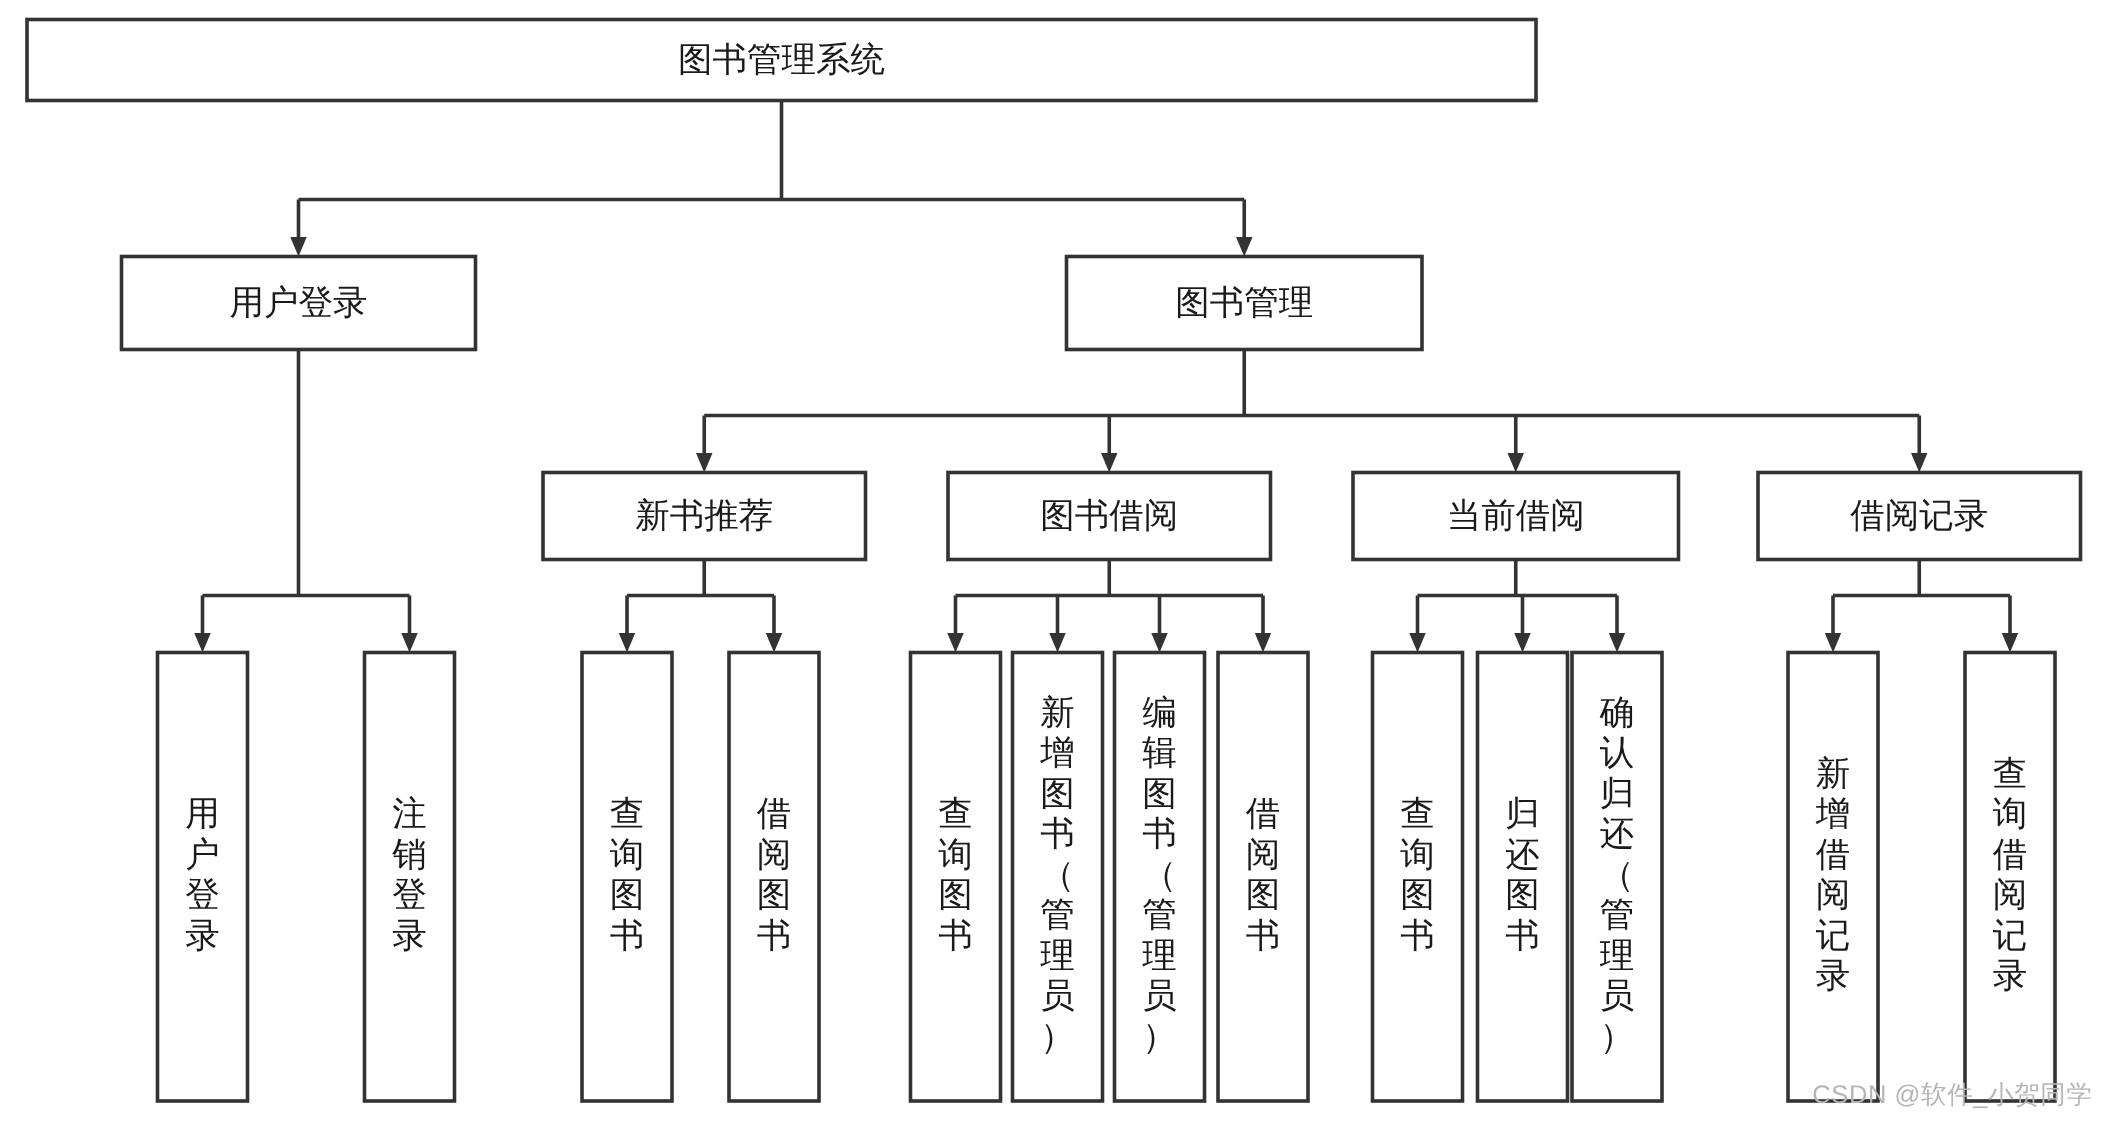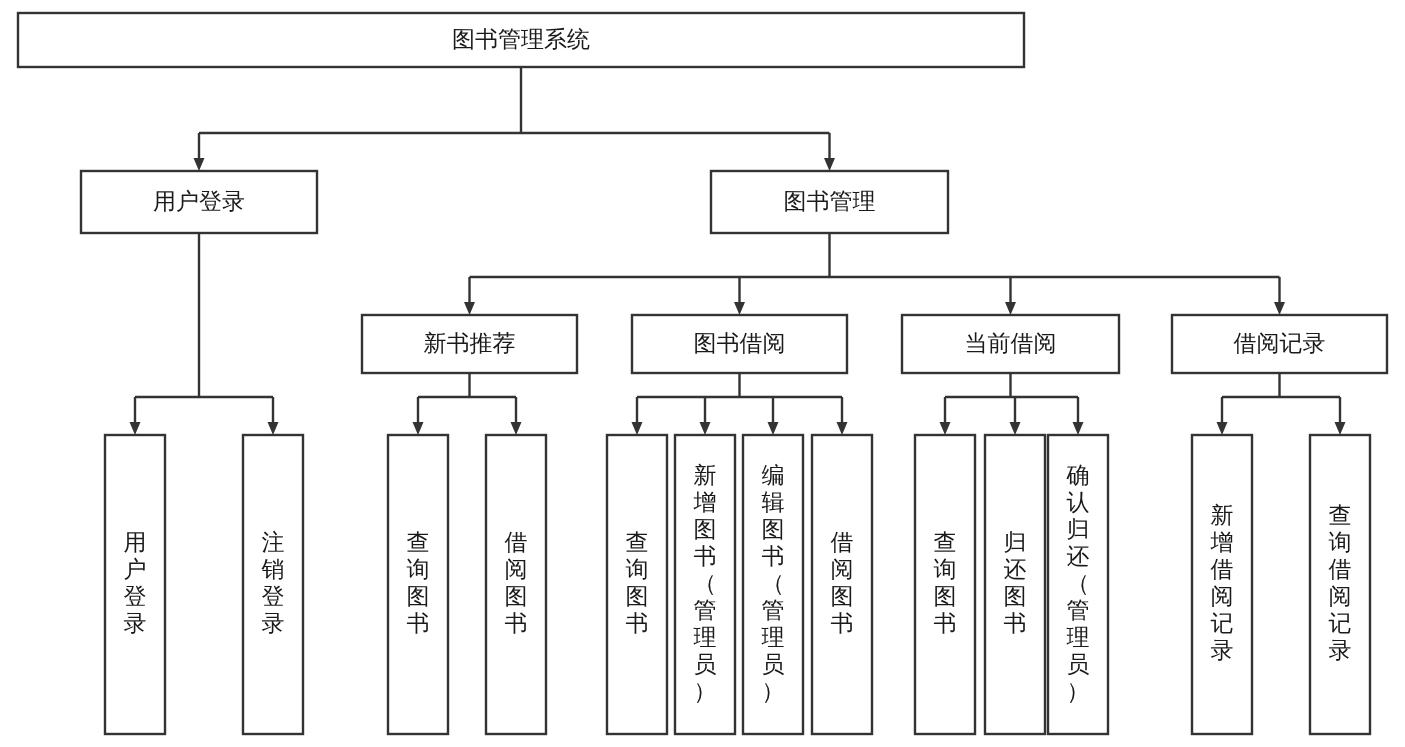--- a/index.html
+++ b/index.html
@@ -209,13 +209,14 @@
         <g>
           <rect x="1192" y="435" width="60" height="299" class="node-box"></rect>
           <text x="1222" y="523" class="node-label-vertical"><tspan x="1222" dy="0">新</tspan><tspan x="1222" dy="27">增</tspan><tspan x="1222" dy="27">借</tspan><tspan x="1222" dy="27">阅</tspan><tspan x="1222" dy="27">记</tspan><tspan x="1222" dy="27">录</tspan></text>
         </g>
         <g>
           <rect x="1310" y="435" width="60" height="299" class="node-box"></rect>
           <text x="1340" y="523" class="node-label-vertical"><tspan x="1340" dy="0">查</tspan><tspan x="1340" dy="27">询</tspan><tspan x="1340" dy="27">借</tspan><tspan x="1340" dy="27">阅</tspan><tspan x="1340" dy="27">记</tspan><tspan x="1340" dy="27">录</tspan></text>
         </g>
       </g>
   </svg>
+  <div class="watermark">CSDN @软件_小贺同学</div>
 </div>
 
 </body></html>

